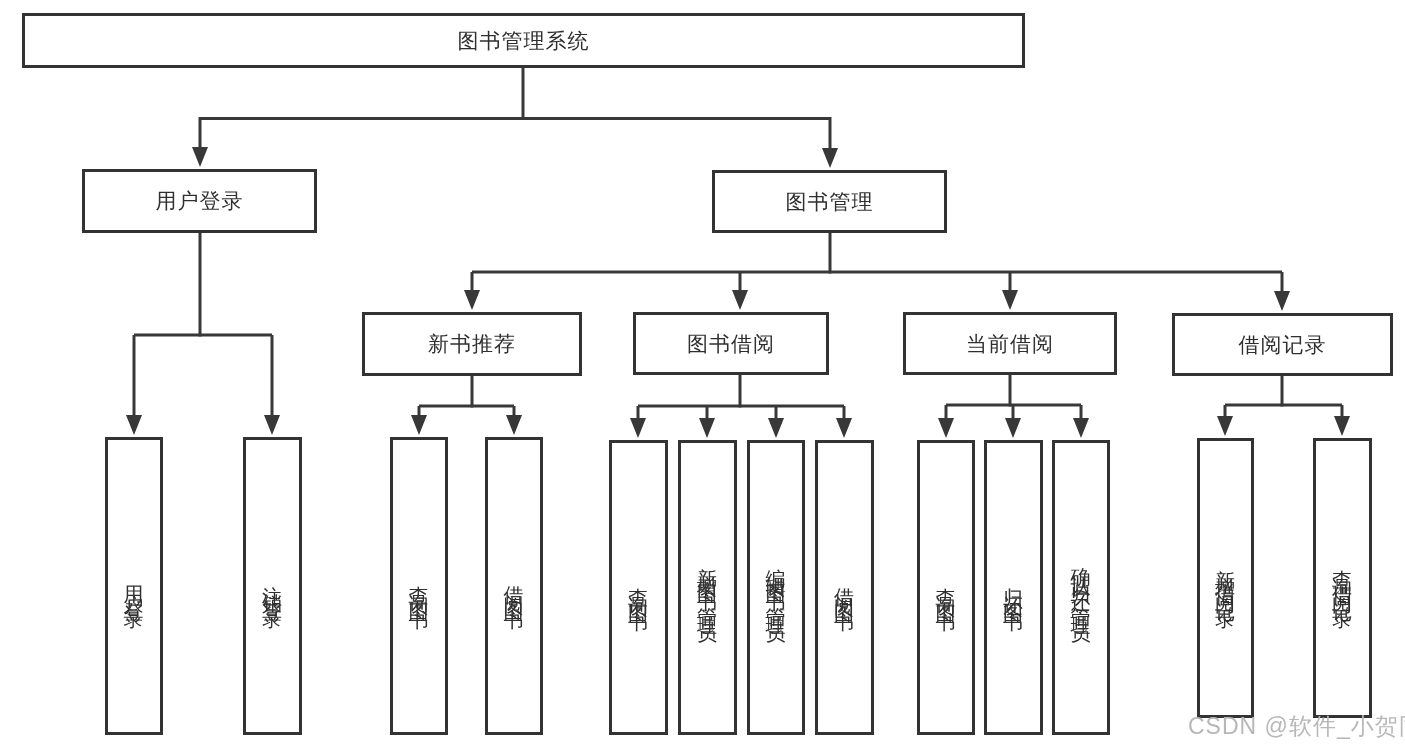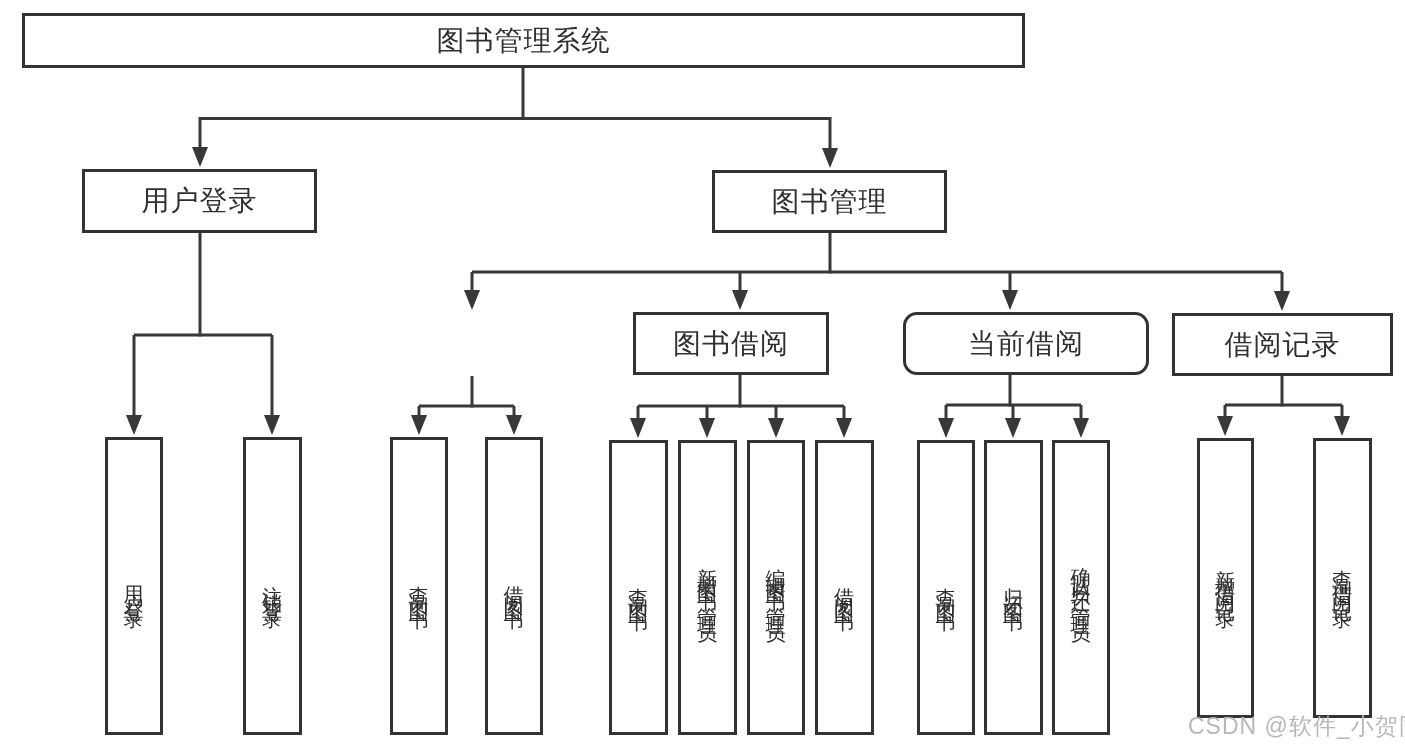--- a/index.html
+++ b/index.html
@@ -19,39 +19,39 @@
   }
   .node {
     position: absolute;
     box-sizing: border-box;
     border: 3px solid #333333;
     background: #ffffff;
     color: #2f2f2f;
     display: flex;
     align-items: center;
     justify-content: center;
-    font-size: 28px;
+    font-size: 21px;
     letter-spacing: 1px;
     z-index: 2;
     text-align: center;
   }
   .leaf {
     writing-mode: vertical-rl;
     text-orientation: mixed;
     font-size: 20px;
     letter-spacing: 8px;
     line-height: 1;
   }
   
   #n-root   { left: 22px;  top: 13px;  width: 1003px; height: 55px; }
   #n-login  { left: 82px;  top: 169px; width: 235px;  height: 64px; }
   #n-mgmt   { left: 712px; top: 170px; width: 235px;  height: 63px; }
   #n-newrec { left: 362px; top: 312px; width: 220px;  height: 64px; }
   #n-borrow { left: 633px; top: 312px; width: 196px;  height: 63px; }
-  #n-current{ left: 903px; top: 312px; width: 246px;  height: 63px; border-radius: 14px; }
+  #n-current{ left: 903px; top: 312px; width: 214px;  height: 63px; }
   #n-record { left: 1172px;top: 313px; width: 221px;  height: 63px; }
 
   #l-userlogin { left: 105px;  top: 437px; width: 58px; height: 298px; }
   #l-logout    { left: 243px;  top: 437px; width: 59px; height: 298px; }
   #l-query1    { left: 390px;  top: 437px; width: 58px; height: 298px; }
   #l-borrow1   { left: 485px;  top: 437px; width: 58px; height: 298px; }
   #l-query2    { left: 609px;  top: 440px; width: 59px; height: 295px; }
   #l-addbook   { left: 678px;  top: 440px; width: 59px; height: 295px; }
   #l-editbook  { left: 747px;  top: 440px; width: 58px; height: 295px; }
   #l-borrow2   { left: 815px;  top: 440px; width: 59px; height: 295px; }
@@ -142,20 +142,21 @@
       <polygon points="1217,416 1233,416 1225,436"></polygon>
       <polygon points="1334,416 1350,416 1342,436"></polygon>
     </g>
   </svg>
 
   <div class="node" id="n-root">图书管理系统</div>
 
   <div class="node" id="n-login">用户登录</div>
   <div class="node" id="n-mgmt">图书管理</div>
 
+  <div class="node" id="n-newrec">新书推荐</div>
   <div class="node" id="n-borrow">图书借阅</div>
   <div class="node" id="n-current">当前借阅</div>
   <div class="node" id="n-record">借阅记录</div>
 
   <div class="node leaf" id="l-userlogin">用户登录</div>
   <div class="node leaf" id="l-logout">注销登录</div>
 
   <div class="node leaf" id="l-query1">查询图书</div>
   <div class="node leaf" id="l-borrow1">借阅图书</div>
 

